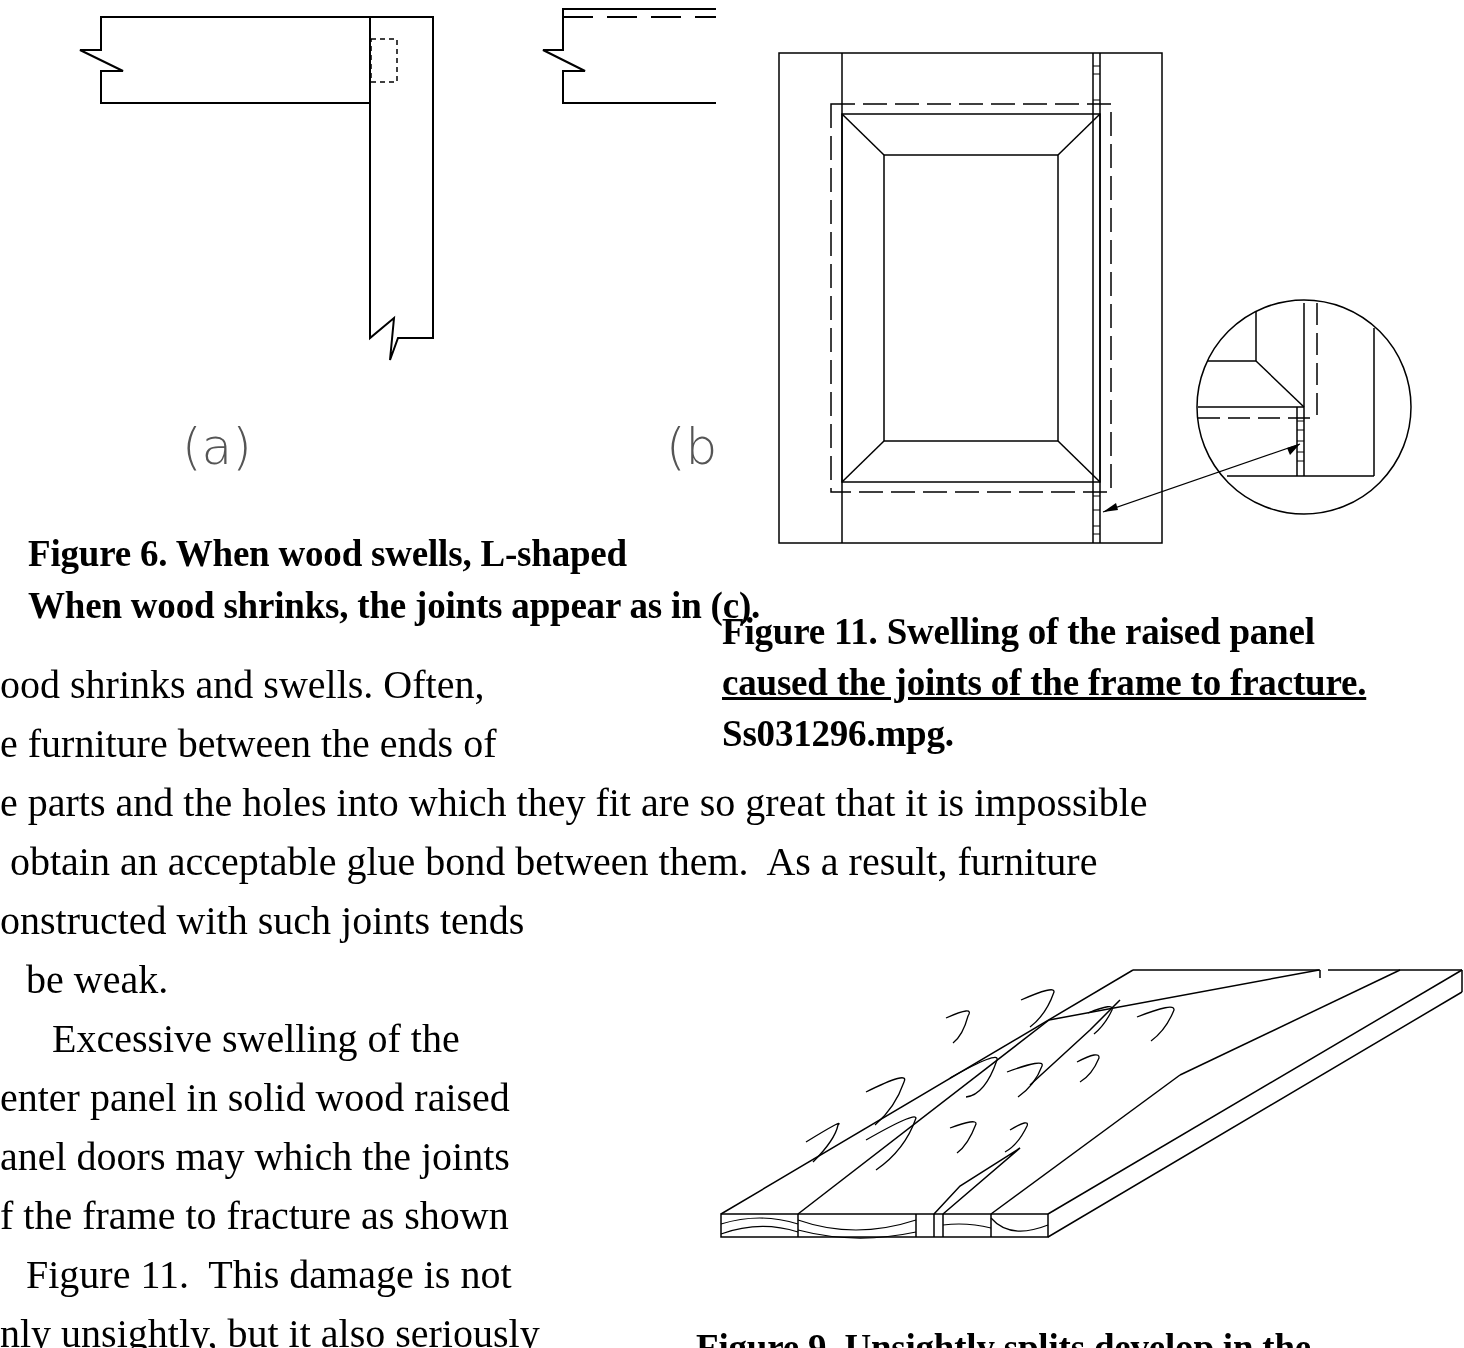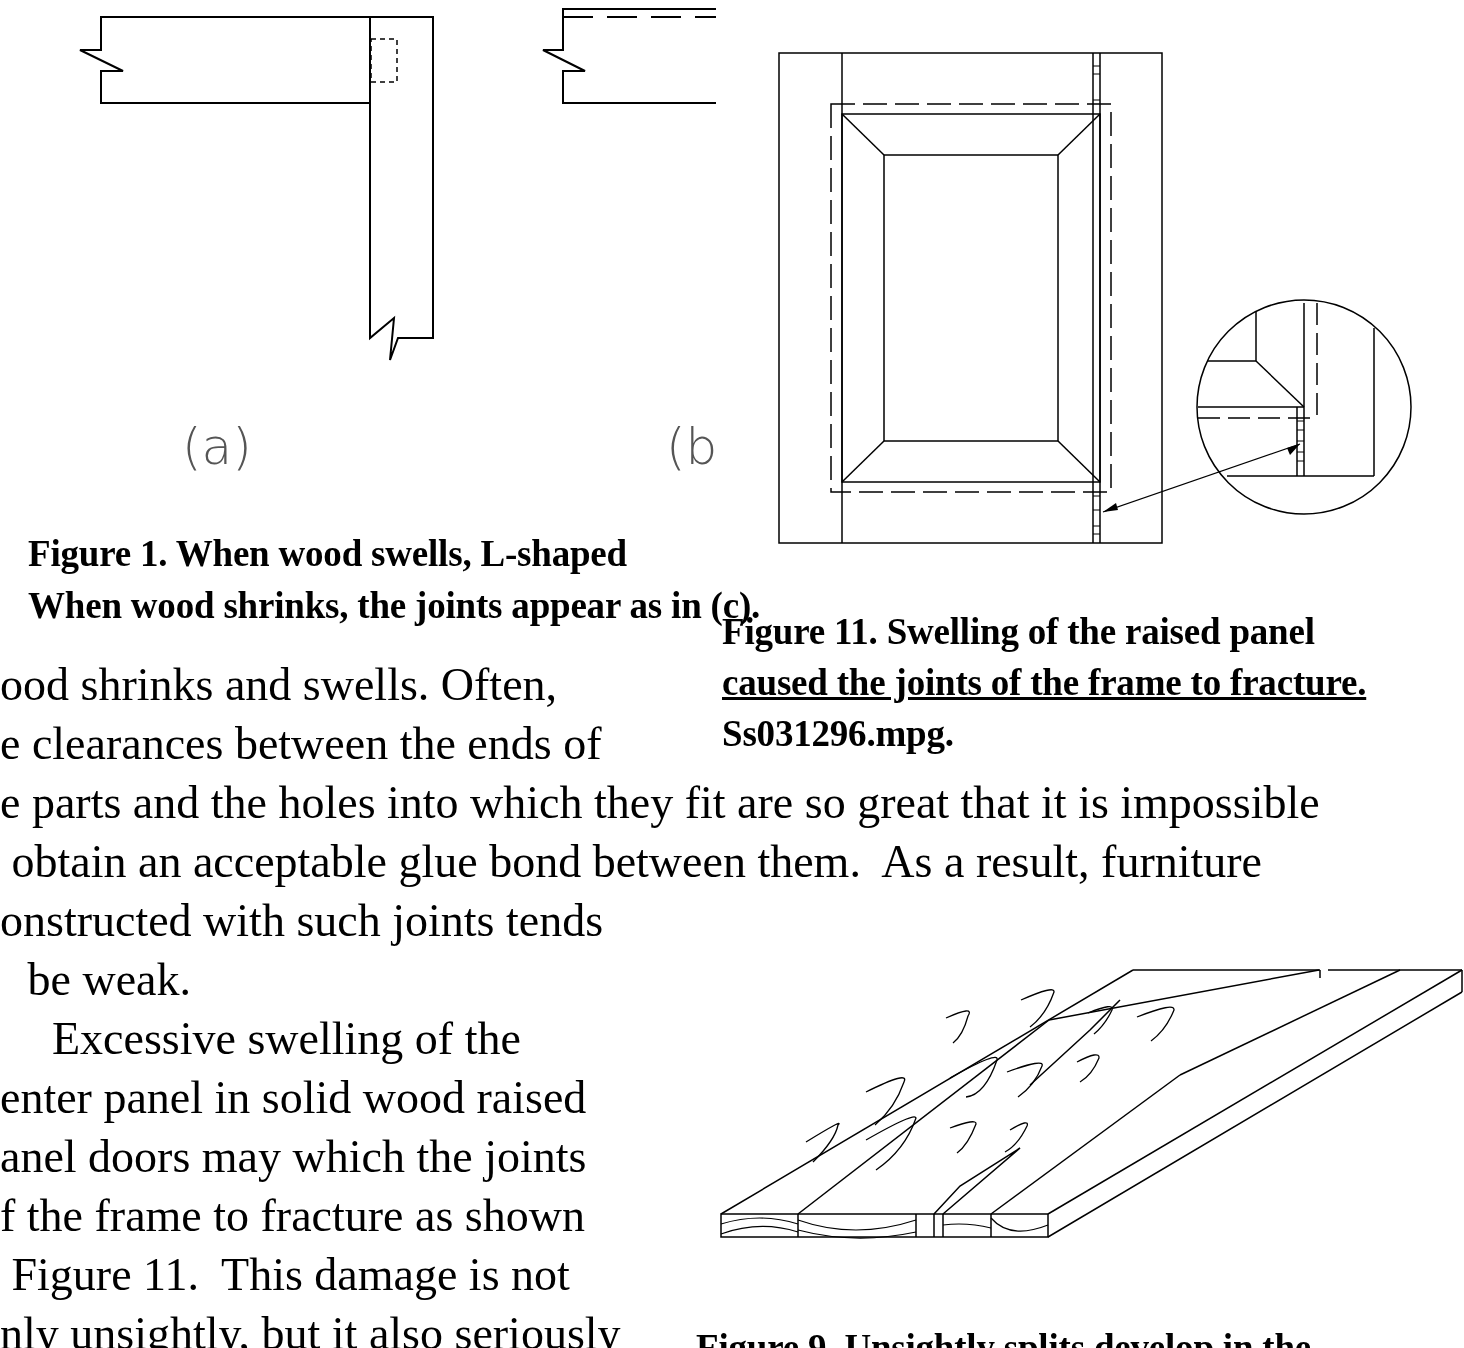--- a/index.html
+++ b/index.html
@@ -1,20 +1,20 @@
 <!DOCTYPE html>
 <html><head>
   <meta charset="utf-8">
   <style>
     html, body { margin: 0; padding: 0; background: #ffffff; }
     body { width: 1464px; height: 1348px; position: relative; overflow: hidden; font-family: "Liberation Serif", "DejaVu Serif", serif; color: #000; }
     .abs { position: absolute; }
     svg { position: absolute; overflow: visible; }
     .cap { font-weight: bold; font-size: 37px; line-height: 52px; white-space: nowrap; letter-spacing: -0.2px; }
-    .body-line { font-size: 46px; line-height: 59px; white-space: nowrap; }
+    .body-line { font-size: 40px; line-height: 59px; white-space: nowrap; }
     .fig-label { font-family: "DejaVu Sans", sans-serif; font-weight: 200; font-size: 50px; color: #555; }
   </style>
 </head>
 <body>
 
 <div>
   <svg width="1464" height="520" style="left:0;top:0">
     <polyline points="370,17 433,17 433,338 398,338 390,360 394,318 370,338 370,103 101,103 101,71 123,71 80,50 101,50 101,17 370,17 370,103" fill="none" stroke="#000" stroke-width="2"></polyline>
     <rect x="371" y="39" width="26" height="43" fill="none" stroke="#000" stroke-width="1.5" stroke-dasharray="5,4"></rect>
   </svg>
@@ -22,21 +22,21 @@
 <div class="abs fig-label" style="left:182px;top:418px;">(a)</div>
 
 <div>
   <svg width="1464" height="520" style="left:0;top:0">
     <polyline points="716,9 563,9 563,50 543,50 585,71 563,71 563,103 716,103" fill="none" stroke="#000" stroke-width="2"></polyline>
     <line x1="563" y1="17" x2="716" y2="17" stroke="#000" stroke-width="2" stroke-dasharray="30,14"></line>
   </svg>
 </div>
 <div class="abs fig-label" style="left:666px;top:418px;width:50px;overflow:hidden;">(b</div>
 
-<div class="abs cap" style="left:28px;top:528px;width:688px;overflow:hidden;">Figure 1.  When wood swells, L-shaped</div>
+<div class="abs cap" style="left:28px;top:528px;width:688px;overflow:hidden;">Figure 6.  When wood swells, L-shaped</div>
 <div class="abs cap" style="left:28px;top:580px;">When wood shrinks, the joints appear as in (c).</div>
 
 <div>
   <svg width="1464" height="600" style="left:0;top:0">
     <rect x="779" y="53" width="383" height="490" fill="none" stroke="#000" stroke-width="1.5"></rect>
     <line x1="842" y1="53" x2="842" y2="543" stroke="#000" stroke-width="1.5"></line>
     <line x1="1093" y1="53" x2="1093" y2="543" stroke="#000" stroke-width="1.5"></line>
     <line x1="1100" y1="53" x2="1100" y2="543" stroke="#000" stroke-width="1.5"></line>
     <g stroke="#000" stroke-width="1">
       <line x1="1093" y1="66" x2="1100" y2="66"></line>
@@ -80,30 +80,30 @@
       <line x1="1297" y1="461" x2="1304" y2="461"></line>
     </g>
   </svg>
 </div>
 
 <div class="abs cap" style="left:722px;top:606px;">Figure 11.  Swelling of the raised panel</div>
 <div class="abs cap" style="left:722px;top:657px;text-decoration:underline;">caused the joints of the frame to fracture.</div>
 <div class="abs cap" style="left:722px;top:708px;">Ss031296.mpg.</div>
 
 <div class="abs body-line" style="left:0px;top:655px;">ood shrinks and swells.  Often,</div>
-<div class="abs body-line" style="left:0px;top:714px;">e clearances between the ends of</div>
+<div class="abs body-line" style="left:0px;top:714px;">e furniture between the ends of</div>
 <div class="abs body-line" style="left:0px;top:773px;">e parts and the holes into which they fit are so great that it is impossible</div>
 <div class="abs body-line" style="left:0px;top:832px;white-space:pre;"> obtain an acceptable glue bond between them.  As a result, furniture</div>
 <div class="abs body-line" style="left:0px;top:891px;">onstructed with such joints tends</div>
 <div class="abs body-line" style="left:16px;top:950px;white-space:pre;"> be weak.</div>
 <div class="abs body-line" style="left:52px;top:1009px;">Excessive swelling of the</div>
 <div class="abs body-line" style="left:0px;top:1068px;">enter panel in solid wood raised</div>
 <div class="abs body-line" style="left:0px;top:1127px;">anel doors may which the joints</div>
 <div class="abs body-line" style="left:0px;top:1186px;">f the frame to fracture as shown</div>
-<div class="abs body-line" style="left:0px;top:1245px;white-space:pre;"> Figure 11.  This damage is not</div>
+<div class="abs body-line" style="left:16px;top:1245px;white-space:pre;"> Figure 11.  This damage is not</div>
 <div class="abs body-line" style="left:0px;top:1304px;">nly unsightly, but it also seriously</div>
 
 <div>
   <svg width="1464" height="1348" style="left:0;top:0">
     <g stroke="#000" stroke-width="1.5" fill="none">
 
       <rect x="721" y="1214" width="327" height="23"></rect>
       <line x1="798" y1="1214" x2="798" y2="1237"></line>
       <line x1="916" y1="1214" x2="916" y2="1237"></line>
       <line x1="934" y1="1214" x2="934" y2="1237"></line>

